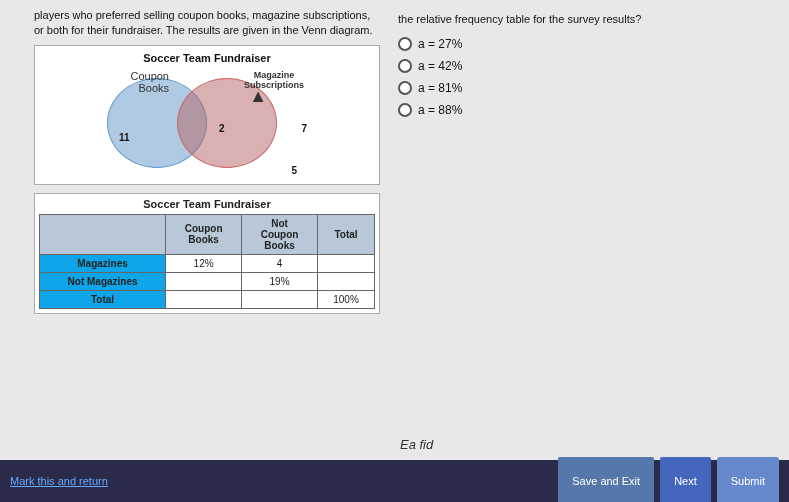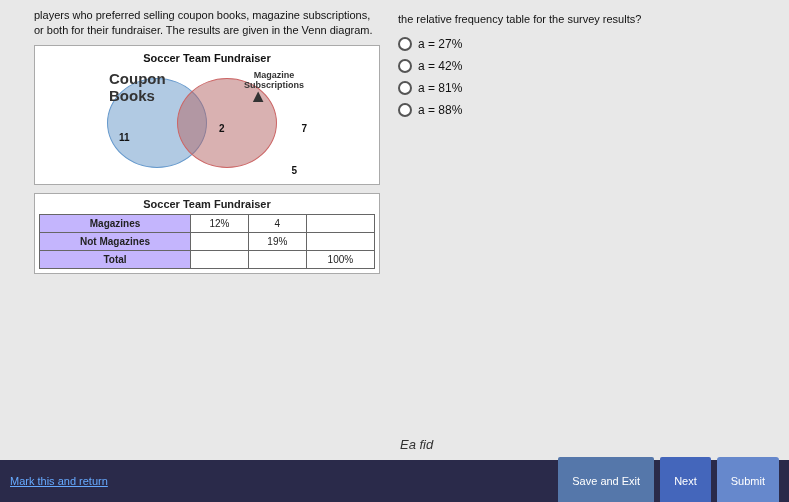--- a/index.html
+++ b/index.html
@@ -68,25 +68,25 @@
       border-radius: 50%;
       background: rgba(180, 100, 100, 0.5);
       border: 1.5px solid #cc6666;
       left: 80px;
       top: 10px;
     }
     .venn-label-left {
       position: absolute;
       top: 2px;
       left: 12px;
-      font-size: 15px;
-      font-weight: bold;
+      font-size: 11px;
+      font-weight: normal;
       color: #333;
       width: 60px;
-      text-align: left;
+      text-align: right;
     }
     .venn-label-right {
       position: absolute;
       top: 2px;
       right: 8px;
       font-size: 9px;
       font-weight: bold;
       color: #333;
       width: 70px;
       text-align: center;
@@ -151,21 +151,21 @@
       border: 1px solid #666;
       padding: 3px 5px;
       text-align: center;
     }
     table.data-table .header-row td {
       background: #b8c8d8;
       font-weight: bold;
       font-size: 10px;
     }
     table.data-table .row-label {
-      background: #c4b5fd;
+      background: #0ea5e9;
       font-weight: bold;
     }
     table.data-table .empty-corner {
       background: #b8c8d8;
     }
 
     .right-panel {
       flex: 1;
       padding: 4px 8px;
     }
@@ -274,20 +274,26 @@
         <div class="venn-num-right-outer">7</div>
         <div class="venn-num-bottom">5</div>
         <div class="cursor-arrow">▲</div>
       </div>
     </div>
 
     <div class="table-section">
       <div class="table-title">Soccer Team Fundraiser</div>
       <table class="data-table">
         <tbody>
+            <tr class="header-row">
+          <td class="empty-corner"></td>
+          <td>Coupon<br>Books</td>
+          <td>Not<br>Coupon<br>Books</td>
+          <td>Total</td>
+        </tr>
         <tr>
           <td class="row-label">Magazines</td>
           <td>12%</td>
           <td>4</td>
           <td></td>
         </tr>
         <tr>
           <td class="row-label">Not Magazines</td>
           <td></td>
           <td>19%</td>

